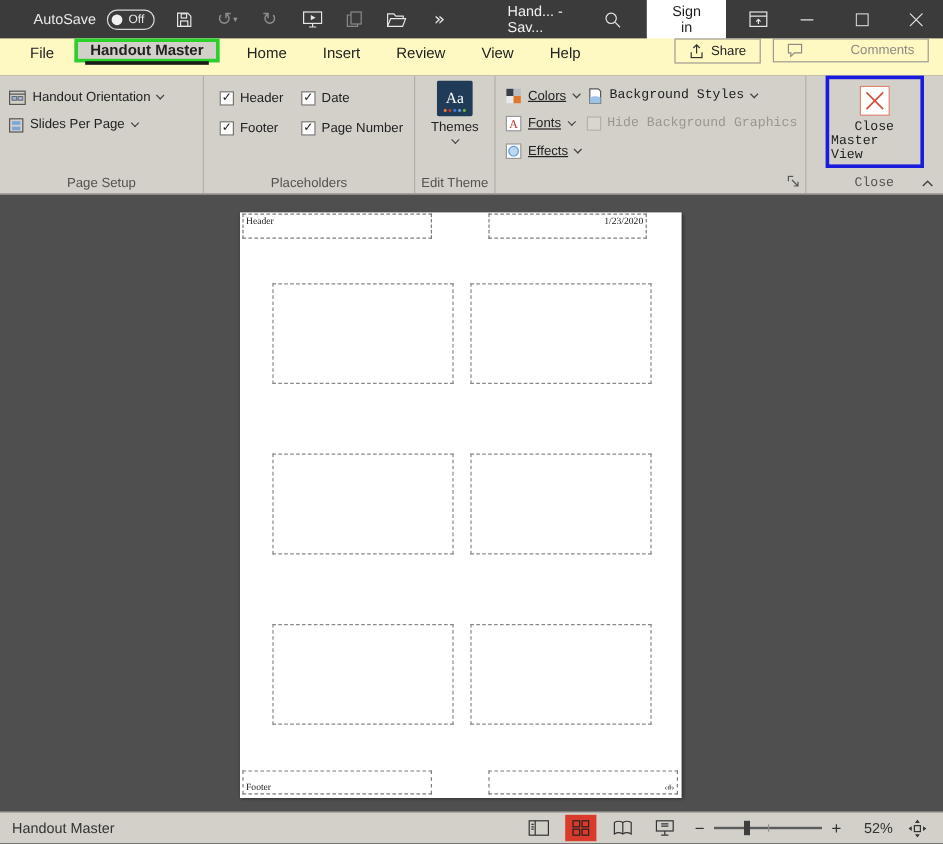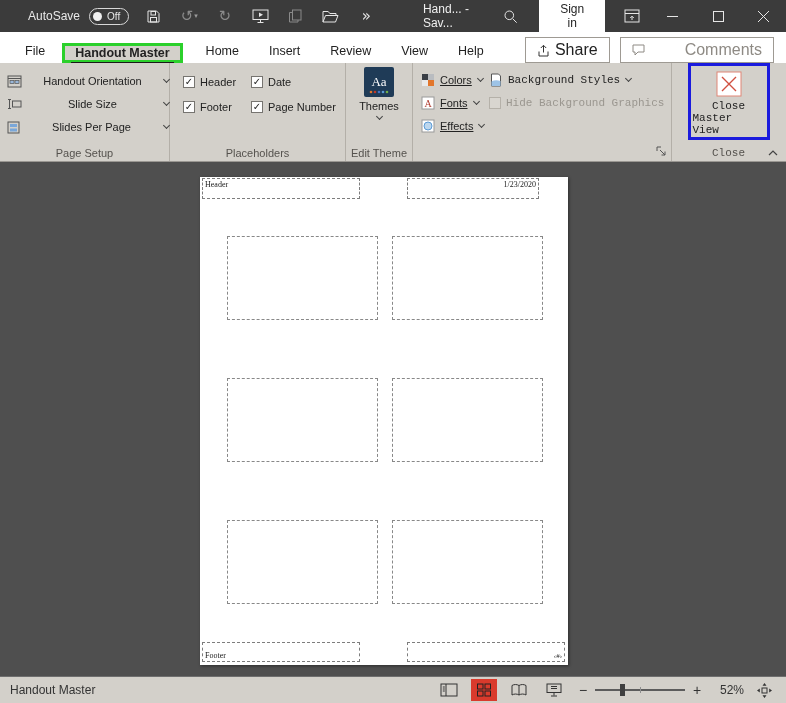--- a/index.html
+++ b/index.html
@@ -19,43 +19,43 @@
   .tb-icon.glyph { font-size:15px; font-family:"DejaVu Sans",sans-serif; }
   .disabled { color:#8a8a8a; }
   .undo-caret { font-size:7px; color:#9a9a9a; margin-left:1px; }
   .doc-title { margin-left:46px; color:#f0f0f0; }
   .tb-spacer { flex:1; }
   .signin-btn { background:#ffffff; color:#1f1f1f; padding:3px 15px; font-size:12px; margin:0 16px 0 18px; cursor:default; }
   .winctl { display:inline-flex; align-items:center; justify-content:center; width:30px; height:30px; margin-left:16px; }
 
   
   .tabrow { position:absolute; left:0; top:32px; width:786px; height:31px;
-    background:#ffffff; display:flex; align-items:flex-end; font-size:12.5px; color:#222; }
+    background:#fef9c3; display:flex; align-items:flex-start; font-size:12.5px; color:#222; }
   .tab { padding:5px 15px; cursor:default; }
   .tab-active-wrap { position:relative; margin:0 2px; border:3px solid #2bd02b; background:#d3d0ca; }
   .tab-active { font-weight:bold; padding:3px 10px 5px; position:relative; }
   .tab-active::after { content:""; position:absolute; left:6px; right:6px; bottom:0; height:3px; background:#1a1a1a; }
   .share-btn, .comments-btn { display:inline-flex; align-items:center; gap:5px;
-    border:1px solid #9e9a93; padding:3px 11px; font-size:16px; margin-left:10px; cursor:default; }
+    border:1px solid #9e9a93; padding:3px 11px; font-size:11px; margin-left:10px; cursor:default; }
   .comments-btn { color:#8e8a84; margin-right:12px;gap:40px; }
 
   .ribbon { position:absolute; left:0; top:63px; width:786px; height:99px;
     background:#d3d0ca; display:flex; font-size:11px; color:#222;
     border-bottom:1px solid #9a9792; }
   .group { position:relative; height:100%; border-right:1px solid #b3afa8; }
   .group-label { position:absolute; bottom:2px; left:0; right:0; text-align:center;
     color:#55524e; font-size:11px; }
   .g-pagesetup { width:170px; }
   .g-placeholders { width:176px; }
   .g-edittheme { width:67px; }
   .g-background { width:259px; }
   .g-close { width:113px; border-right:none;font-family:Liberation Mono, monospace; }
 
   .rb-row { display:flex; align-items:center; gap:5px; height:22px; padding-left:7px; cursor:default; }
-  .g-pagesetup .rb-row { margin-top:1px;justify-content:space-between; }
+  .g-pagesetup .rb-row { margin-top:1px; }
   .g-pagesetup { padding-top:6px; }
   .chev { width:5px; height:5px; border-right:1px solid #444; border-bottom:1px solid #444;
     transform:rotate(45deg); margin:-3px 0 0 1px; flex:none; }
   .cb { width:12px; height:12px; background:#fdfdfd; border:1px solid #767470;
     display:inline-flex; align-items:center; justify-content:center;
     font-size:10px; line-height:10px; font-family:"DejaVu Sans",sans-serif; color:#222; flex:none; }
   .cb.off { background:#d9d6d0; border-color:#b5b1a9; color:transparent; }
   .ph-grid { padding:13px 0 0 13px; }
   .ph-row { display:flex; margin-bottom:13px; }
   .ph-item { display:flex; align-items:center; gap:5px; }
@@ -221,30 +221,20 @@
             <path d="M1 3.5h13" stroke="#555"></path>
             <rect x="3" y="5.5" width="4" height="3" fill="#9ab7d9" stroke="#555" stroke-width="0.7"></rect>
             <rect x="8" y="5.5" width="4" height="3" fill="#9ab7d9" stroke="#555" stroke-width="0.7"></rect>
           </svg>
       </span>
       <span>Handout Orientation</span>
       <span class="chev"></span>
     </div>
     <div class="rb-row">
       <span>
-        <svg width="15" height="12" viewBox="0 0 15 12">
-            <path d="M2.5 1.5v9M1 1.5h3M1 10.5h3" stroke="#555" fill="none"></path>
-            <rect x="5.5" y="3" width="8.5" height="6" fill="none" stroke="#555"></rect>
-          </svg>
-      </span>
-      <span>Slide Size</span>
-      <span class="chev"></span>
-    </div>
-    <div class="rb-row">
-      <span>
         <svg width="13" height="13" viewBox="0 0 13 13">
             <rect x="1" y="1" width="11" height="11" fill="none" stroke="#555"></rect>
             <rect x="3" y="3" width="7" height="3" fill="#7aa7d9"></rect>
             <rect x="3" y="7.5" width="7" height="3" fill="#7aa7d9"></rect>
           </svg>
       </span>
       <span>Slides Per Page</span>
       <span class="chev"></span>
     </div>
     <div class="group-label">Page Setup</div>

